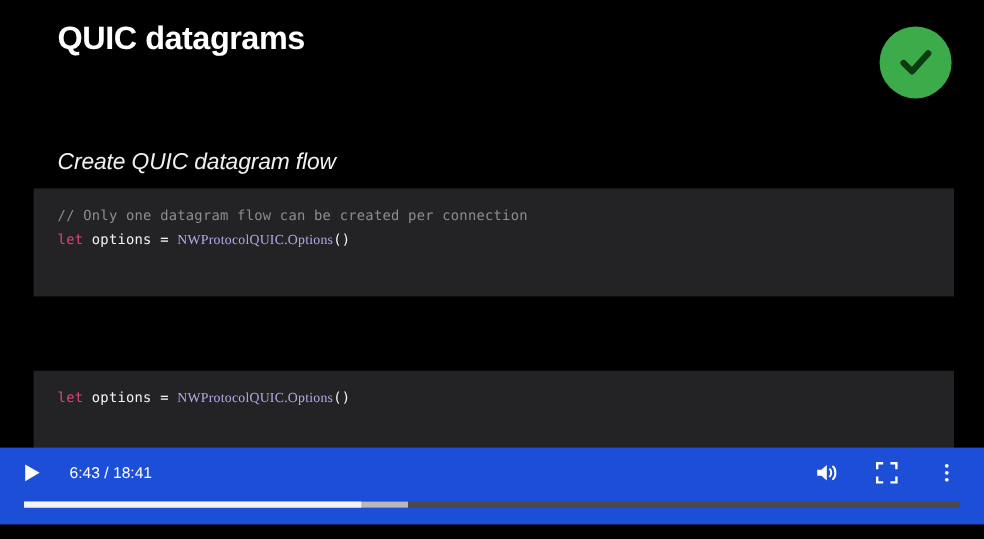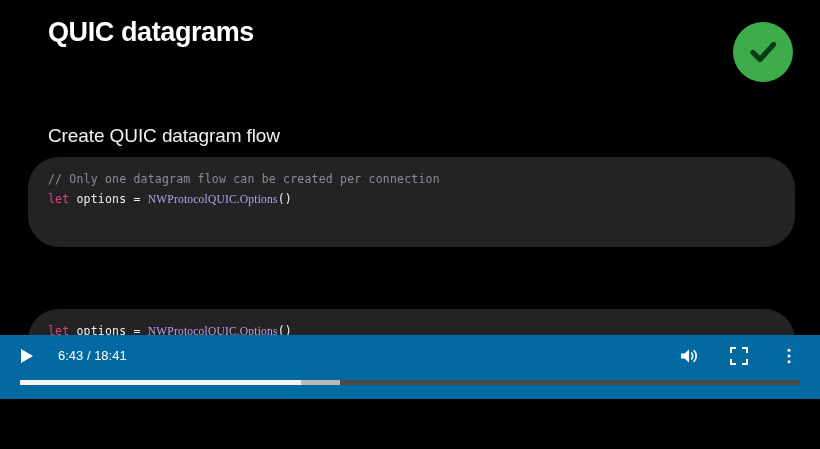--- a/index.html
+++ b/index.html
@@ -10,21 +10,21 @@
   body {
     width: 820px;
     height: 449px;
     overflow: hidden;
     font-family: "Liberation Sans", sans-serif;
     -webkit-font-smoothing: antialiased;
   }
   .player {
     position: relative;
     width: 820px;
-    height: 399px;
+    height: 449px;
     background: #000000;
   }
 
   
   .slide {
     position: absolute;
     inset: 0;
     background: #000000;
   }
   .slide-title {
@@ -54,32 +54,32 @@
 
   .section-heading {
     position: absolute;
     left: 48px;
     font-size: 19px;
     font-weight: normal;
     color: #f1f1f1;
     letter-spacing: -0.1px;
     line-height: 24px;
     white-space: nowrap;
+    font-style: italic;
   }
   .section-heading.h1 { top: 124px; }
   .section-heading.h2 { top: 276px; }
 
   .code-block {
     position: absolute;
     left: 28px;
     width: 767px;
     background: #232326;
     box-sizing: border-box;
     padding: 13px 0 11px 0;
-    border-radius: 31px;
   }
   .code-block.cb1 { top: 157px; height: 90px; }
   .code-block.cb2 { top: 309px; height: 67px; }
 
   .code-line {
     font-family: "DejaVu Sans Mono", monospace;
     font-size: 11.5px;
     line-height: 19.5px;
     color: #f2f2f2;
     padding-left: 20px;
@@ -91,23 +91,23 @@
   .tok-type    { color: #b8a4e8; font-family: Liberation Serif, serif; }
   .tok-prop    { color: #9a7ed6; }
   .tok-number  { color: #d6c47c; }
   .tok-plain   { color: #f2f2f2; }
 
   
   .controls {
     position: absolute;
     left: 0;
     right: 0;
-    bottom: 0;
+    bottom: 12px;
     height: 64px;
-    background: #0369a1;
+    background: #1d4ed8;
   }
   .ctrl-row {
     position: absolute;
     left: 0;
     right: 0;
     top: 0;
     height: 41px;
     display: flex;
     align-items: center;
   }

